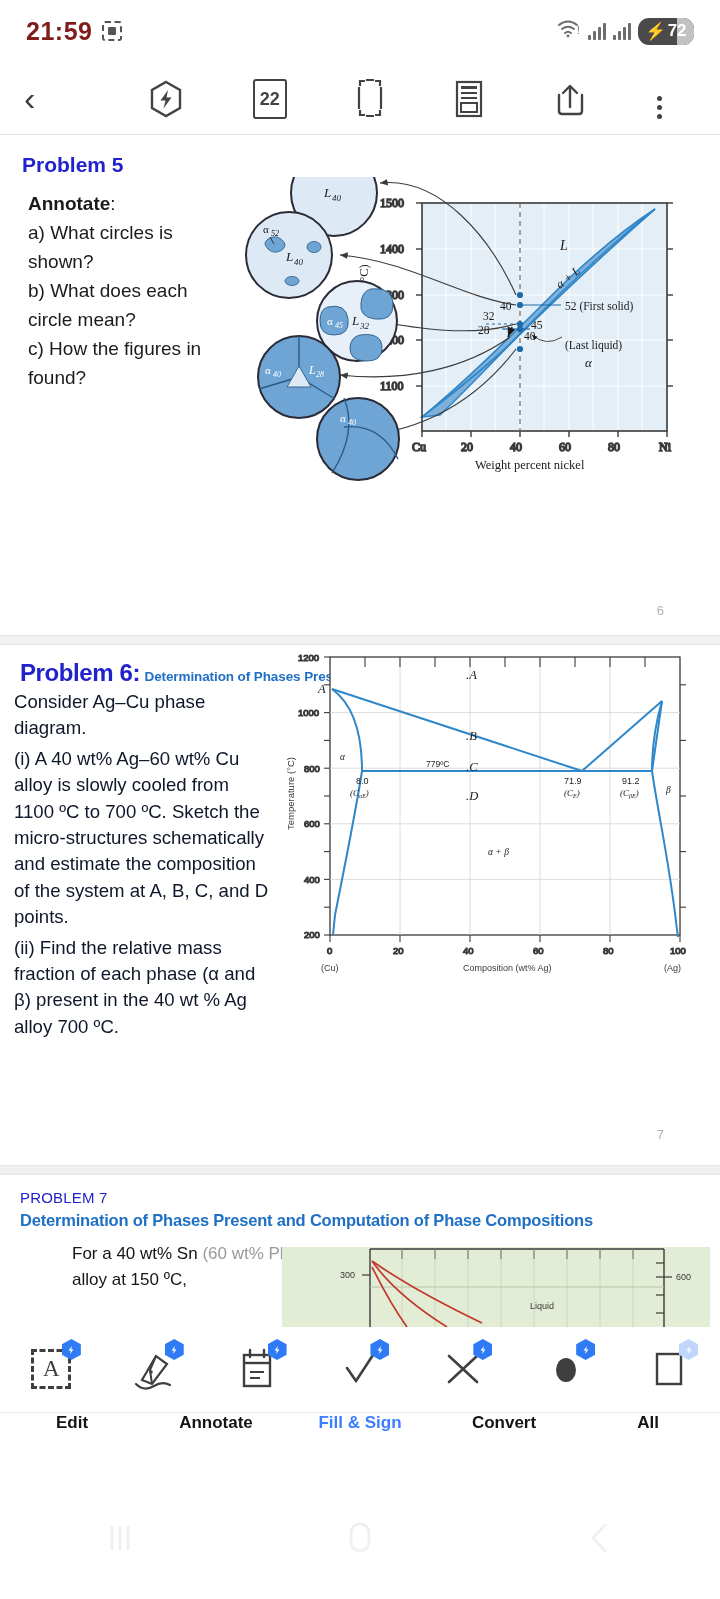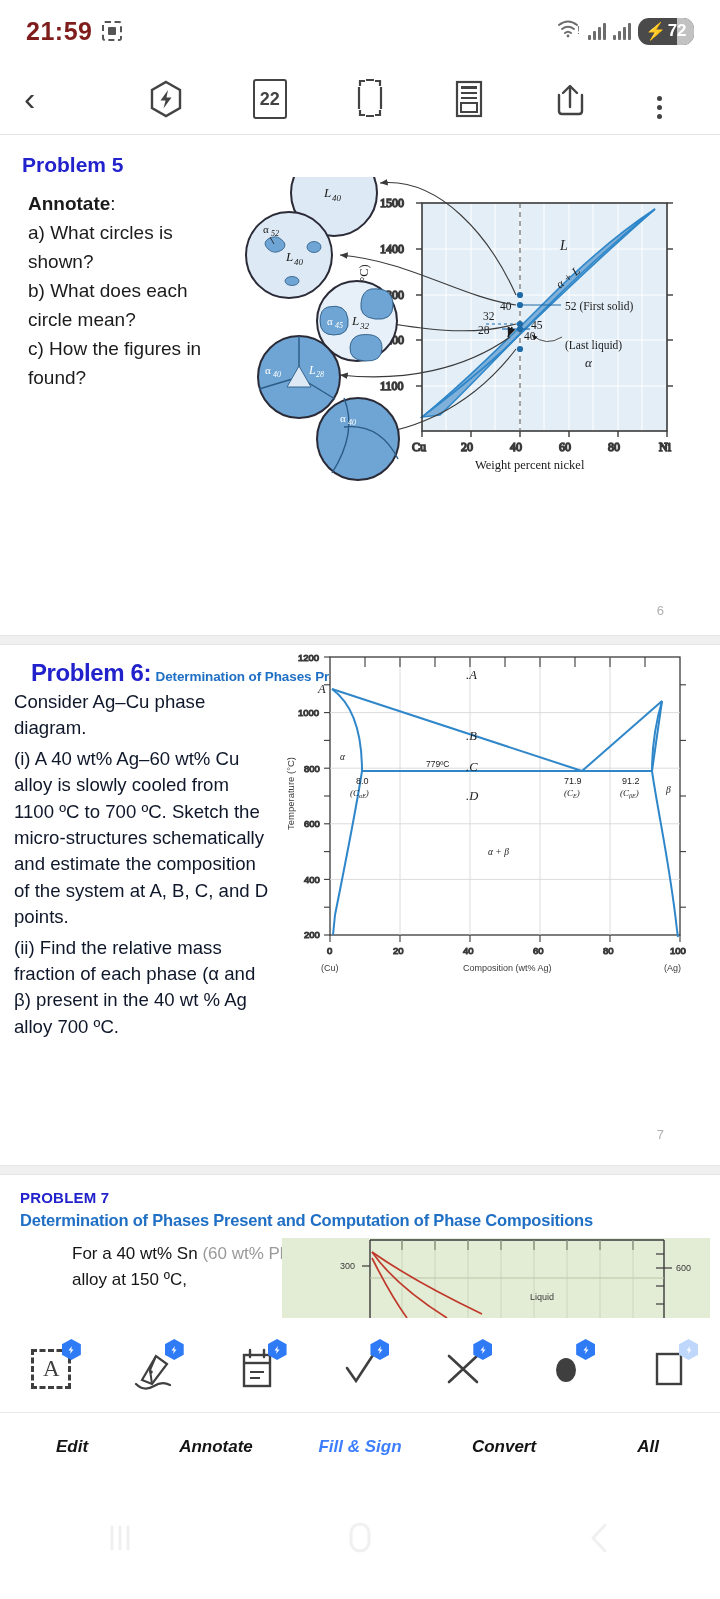--- a/index.html
+++ b/index.html
@@ -55,61 +55,61 @@
      font-size:19px; color:#1b1b1b; line-height:1.42; }
   .p5-body .ln { margin-bottom:2px; }
   .p5-body b { font-weight:700; }
 
   .fig5 { position:absolute; left:240px; top:42px; width:470px; height:390px; }
 
   
   .p6 { height:520px; position:relative; }
   .p6-head { position:absolute; left:20px; top:14px; white-space:nowrap; }
   .p6-head .t1 { font-size:24px; font-weight:700; color:#2222cc;
-     font-family:"Liberation Sans", sans-serif; letter-spacing:-0.4px;margin-left:11px;}
+     font-family:"Liberation Sans", sans-serif; letter-spacing:-0.4px;}
   .p6-head .t2 { font-size:13.5px; font-weight:700; color:#1f6fc4; letter-spacing:-0.1px;}
   .p6-body { position:absolute; left:14px; top:44px; width:260px; font-size:18.6px;
      color:#0f172a; line-height:1.42; }
   .p6-body .para { margin-bottom:4px; }
   .p6-iii { position:absolute; left:282px; top:1085px; font-size:18px; color:#151515;}
 
   .fig6 { position:absolute; left:278px; top:0px; width:430px; height:330px; }
 
   
   .p7 { height:170px; position:relative; }
-  .p7-t1 { position:absolute; left:20px; top:14px; font-size:15px; font-weight:700;
+  .p7-t1 { position:absolute; left:20px; top:14px; font-size:15px; font-weight:400;
      color:#2222cc; letter-spacing:0.2px;}
   .p7-t2 { position:absolute; left:20px; top:36px; font-size:16.5px; font-weight:700;
      color:#1f6fc4; letter-spacing:-0.2px;}
   .p7-body { position:absolute; left:28px; top:66px; width:245px; font-size:17px;
      color:#151515; line-height:1.5;margin-left:44px;}
   .p7-body .gray { color:#9a9a9a; }
-  .fig7 { position:absolute; left:282px; top:63px; width:428px; height:80px;
+  .fig7 { position:absolute; left:282px; top:72px; width:428px; height:80px;
      background:#e3ecd5; overflow:hidden;}
 
   
   .toolrow { position:absolute; left:0; top:1333px; width:720px; height:72px;
      background:#fff; display:flex; align-items:center; }
   .tool { flex:1; display:flex; align-items:center; justify-content:center;
      position:relative; height:72px;}
   .badge { position:absolute; width:19px; height:21px; background:#2f7bf6;
      top:6px; right:22px;
      clip-path:polygon(50% 0,100% 25%,100% 75%,50% 100%,0 75%,0 25%);
      display:flex; align-items:center; justify-content:center; }
   .badge.faded { background:#bfd7fb; }
   .badge svg { width:10px; height:10px; }
   .glyph { color:#3f3f3f; display:flex; align-items:center; justify-content:center; }
   .dashbox { width:40px; height:40px; border:3px dashed #3f3f3f;
      display:flex; align-items:center; justify-content:center;
      font-size:23px; color:#3f3f3f; font-family:"Liberation Serif",serif;}
 
   
   .tabs { position:absolute; left:0; top:1412px; width:720px; height:68px;
-     background:#fff; display:flex; align-items:center;
-     border-top:1px solid #e8e8e8;font-style:italic; }
+     background:#fff; display:flex; align-items:flex-start;
+     border-top:1px solid #e8e8e8; }
   .tab { flex:1; text-align:center; font-size:17px; font-weight:700; color:#141414; }
   .tab.active { color:#3d7eff; }
 
   
   .navbar { position:absolute; left:0; top:1480px; width:720px; height:119px;
      background:#fff; display:flex; align-items:center; justify-content:space-around;}
   .nav-ic { color:#f1f1f1; }
 </style>
 </head>
 <body>

